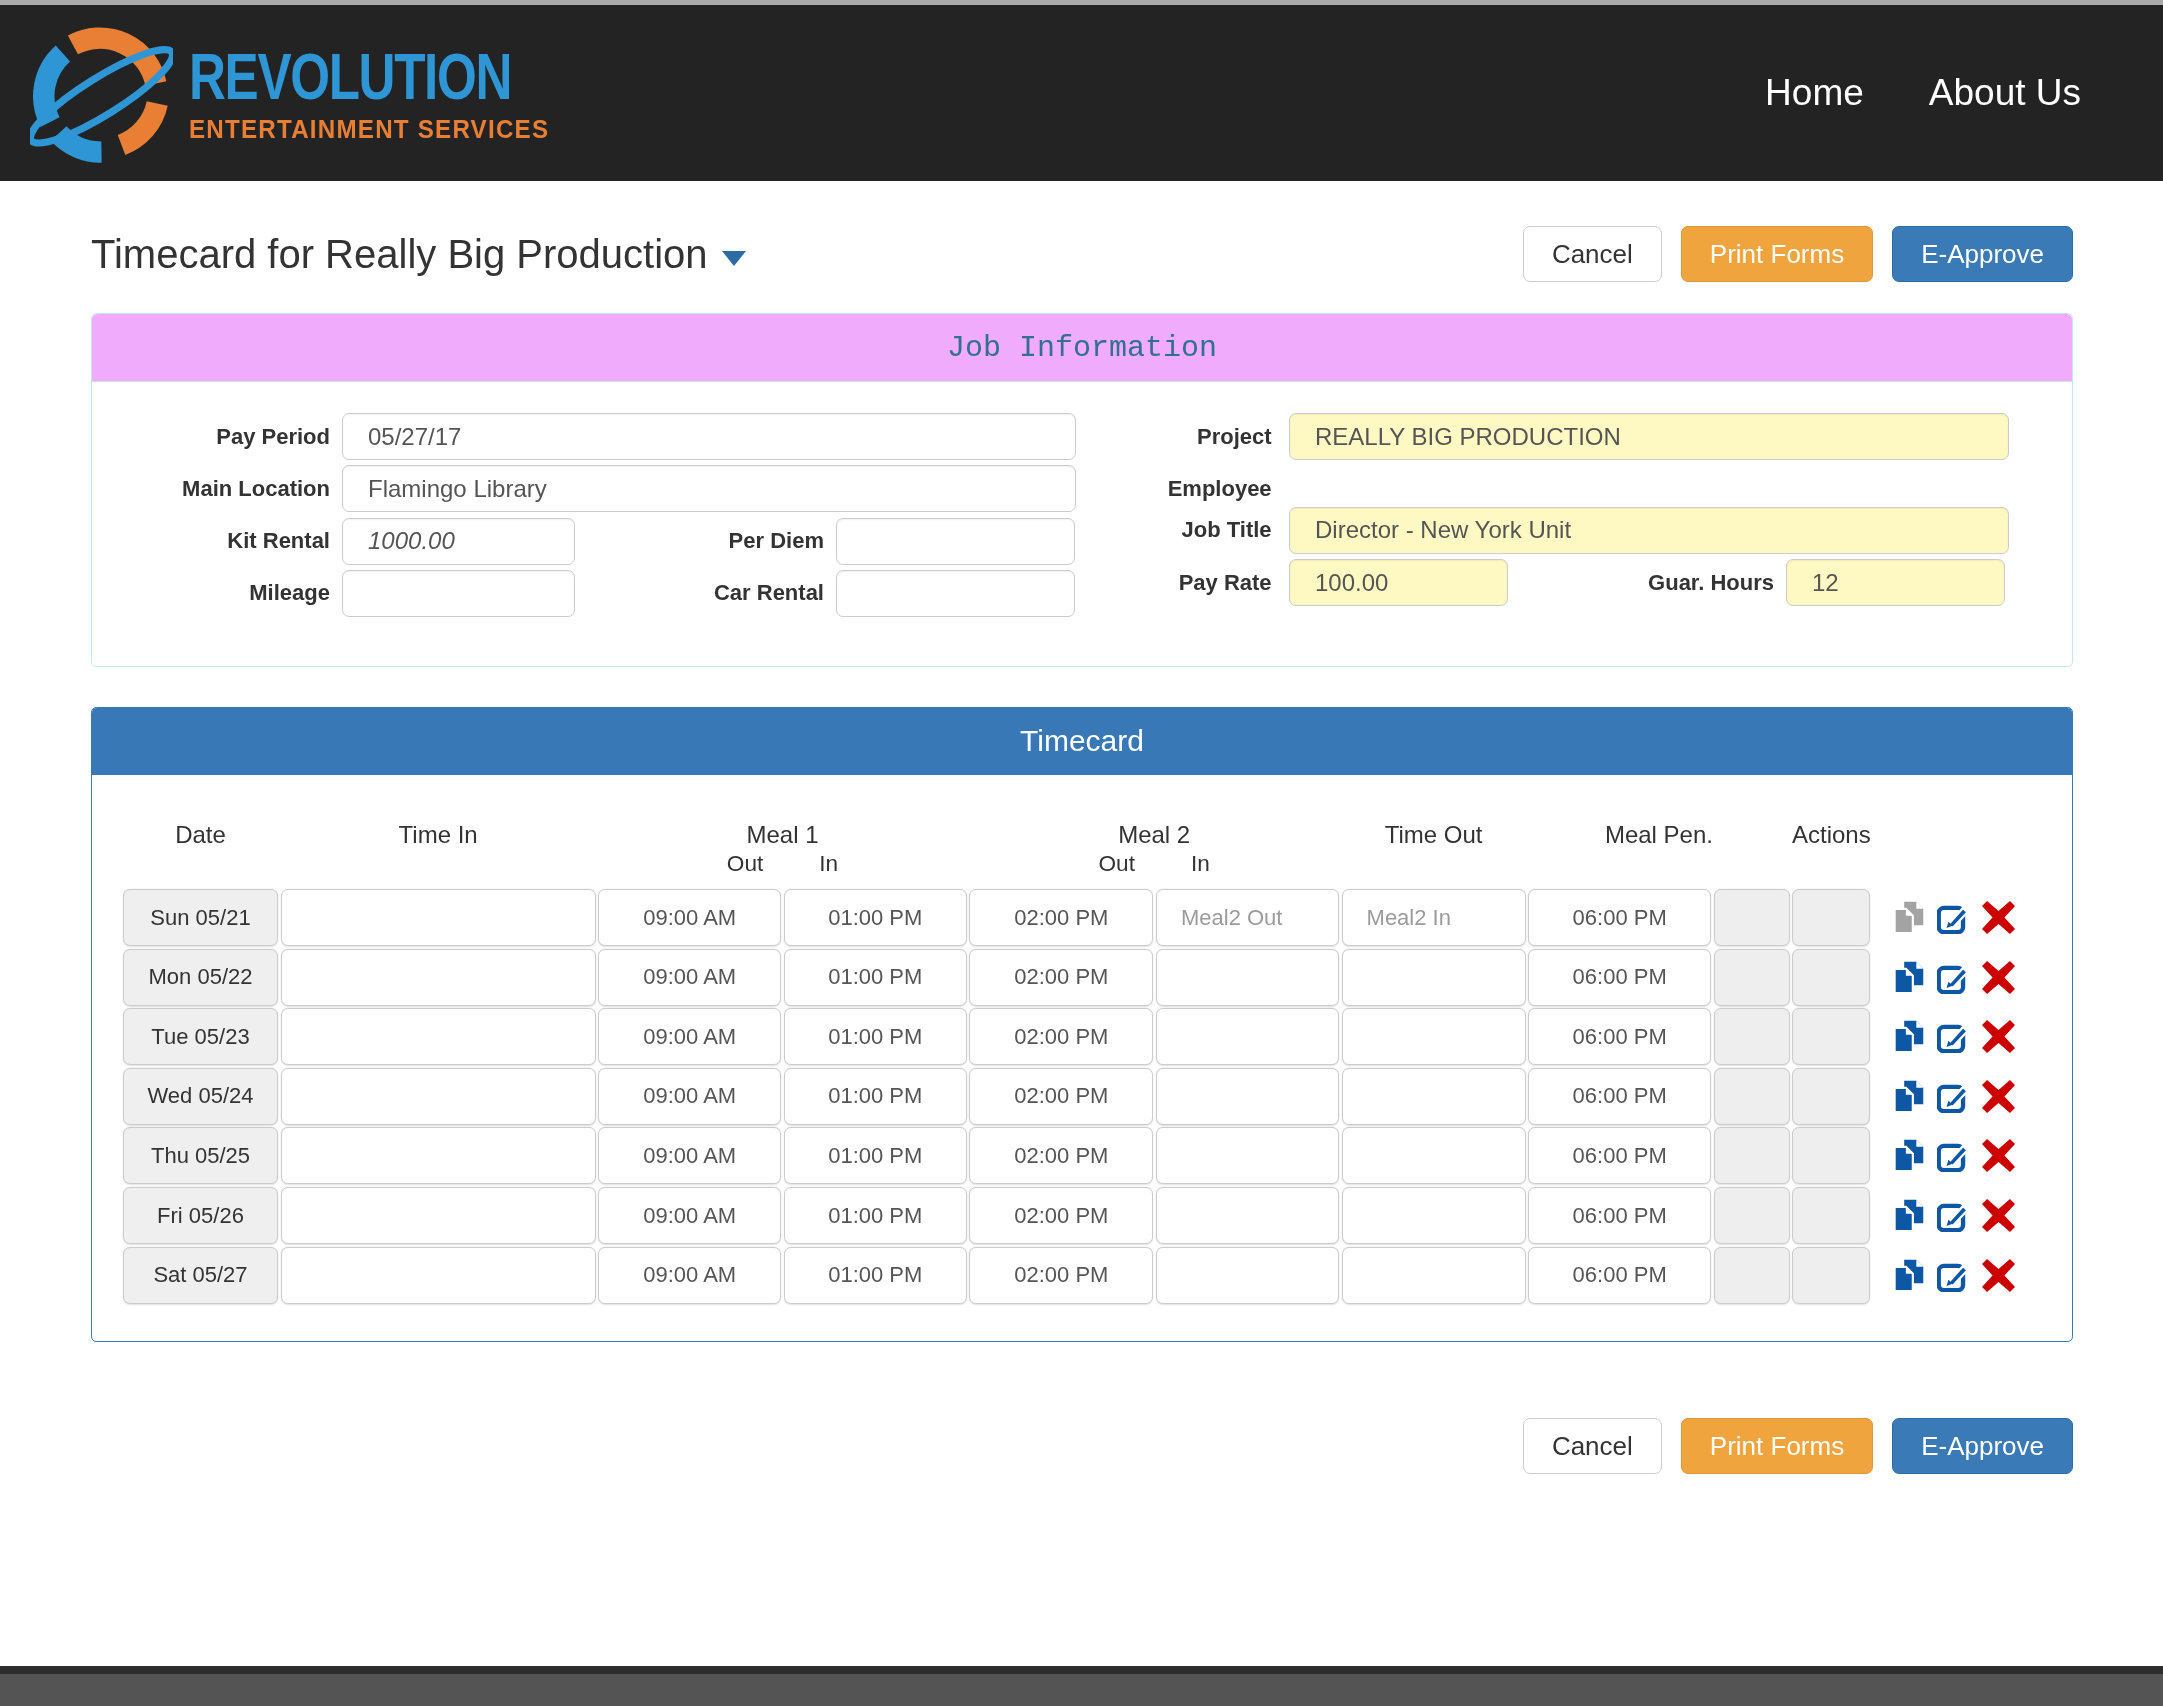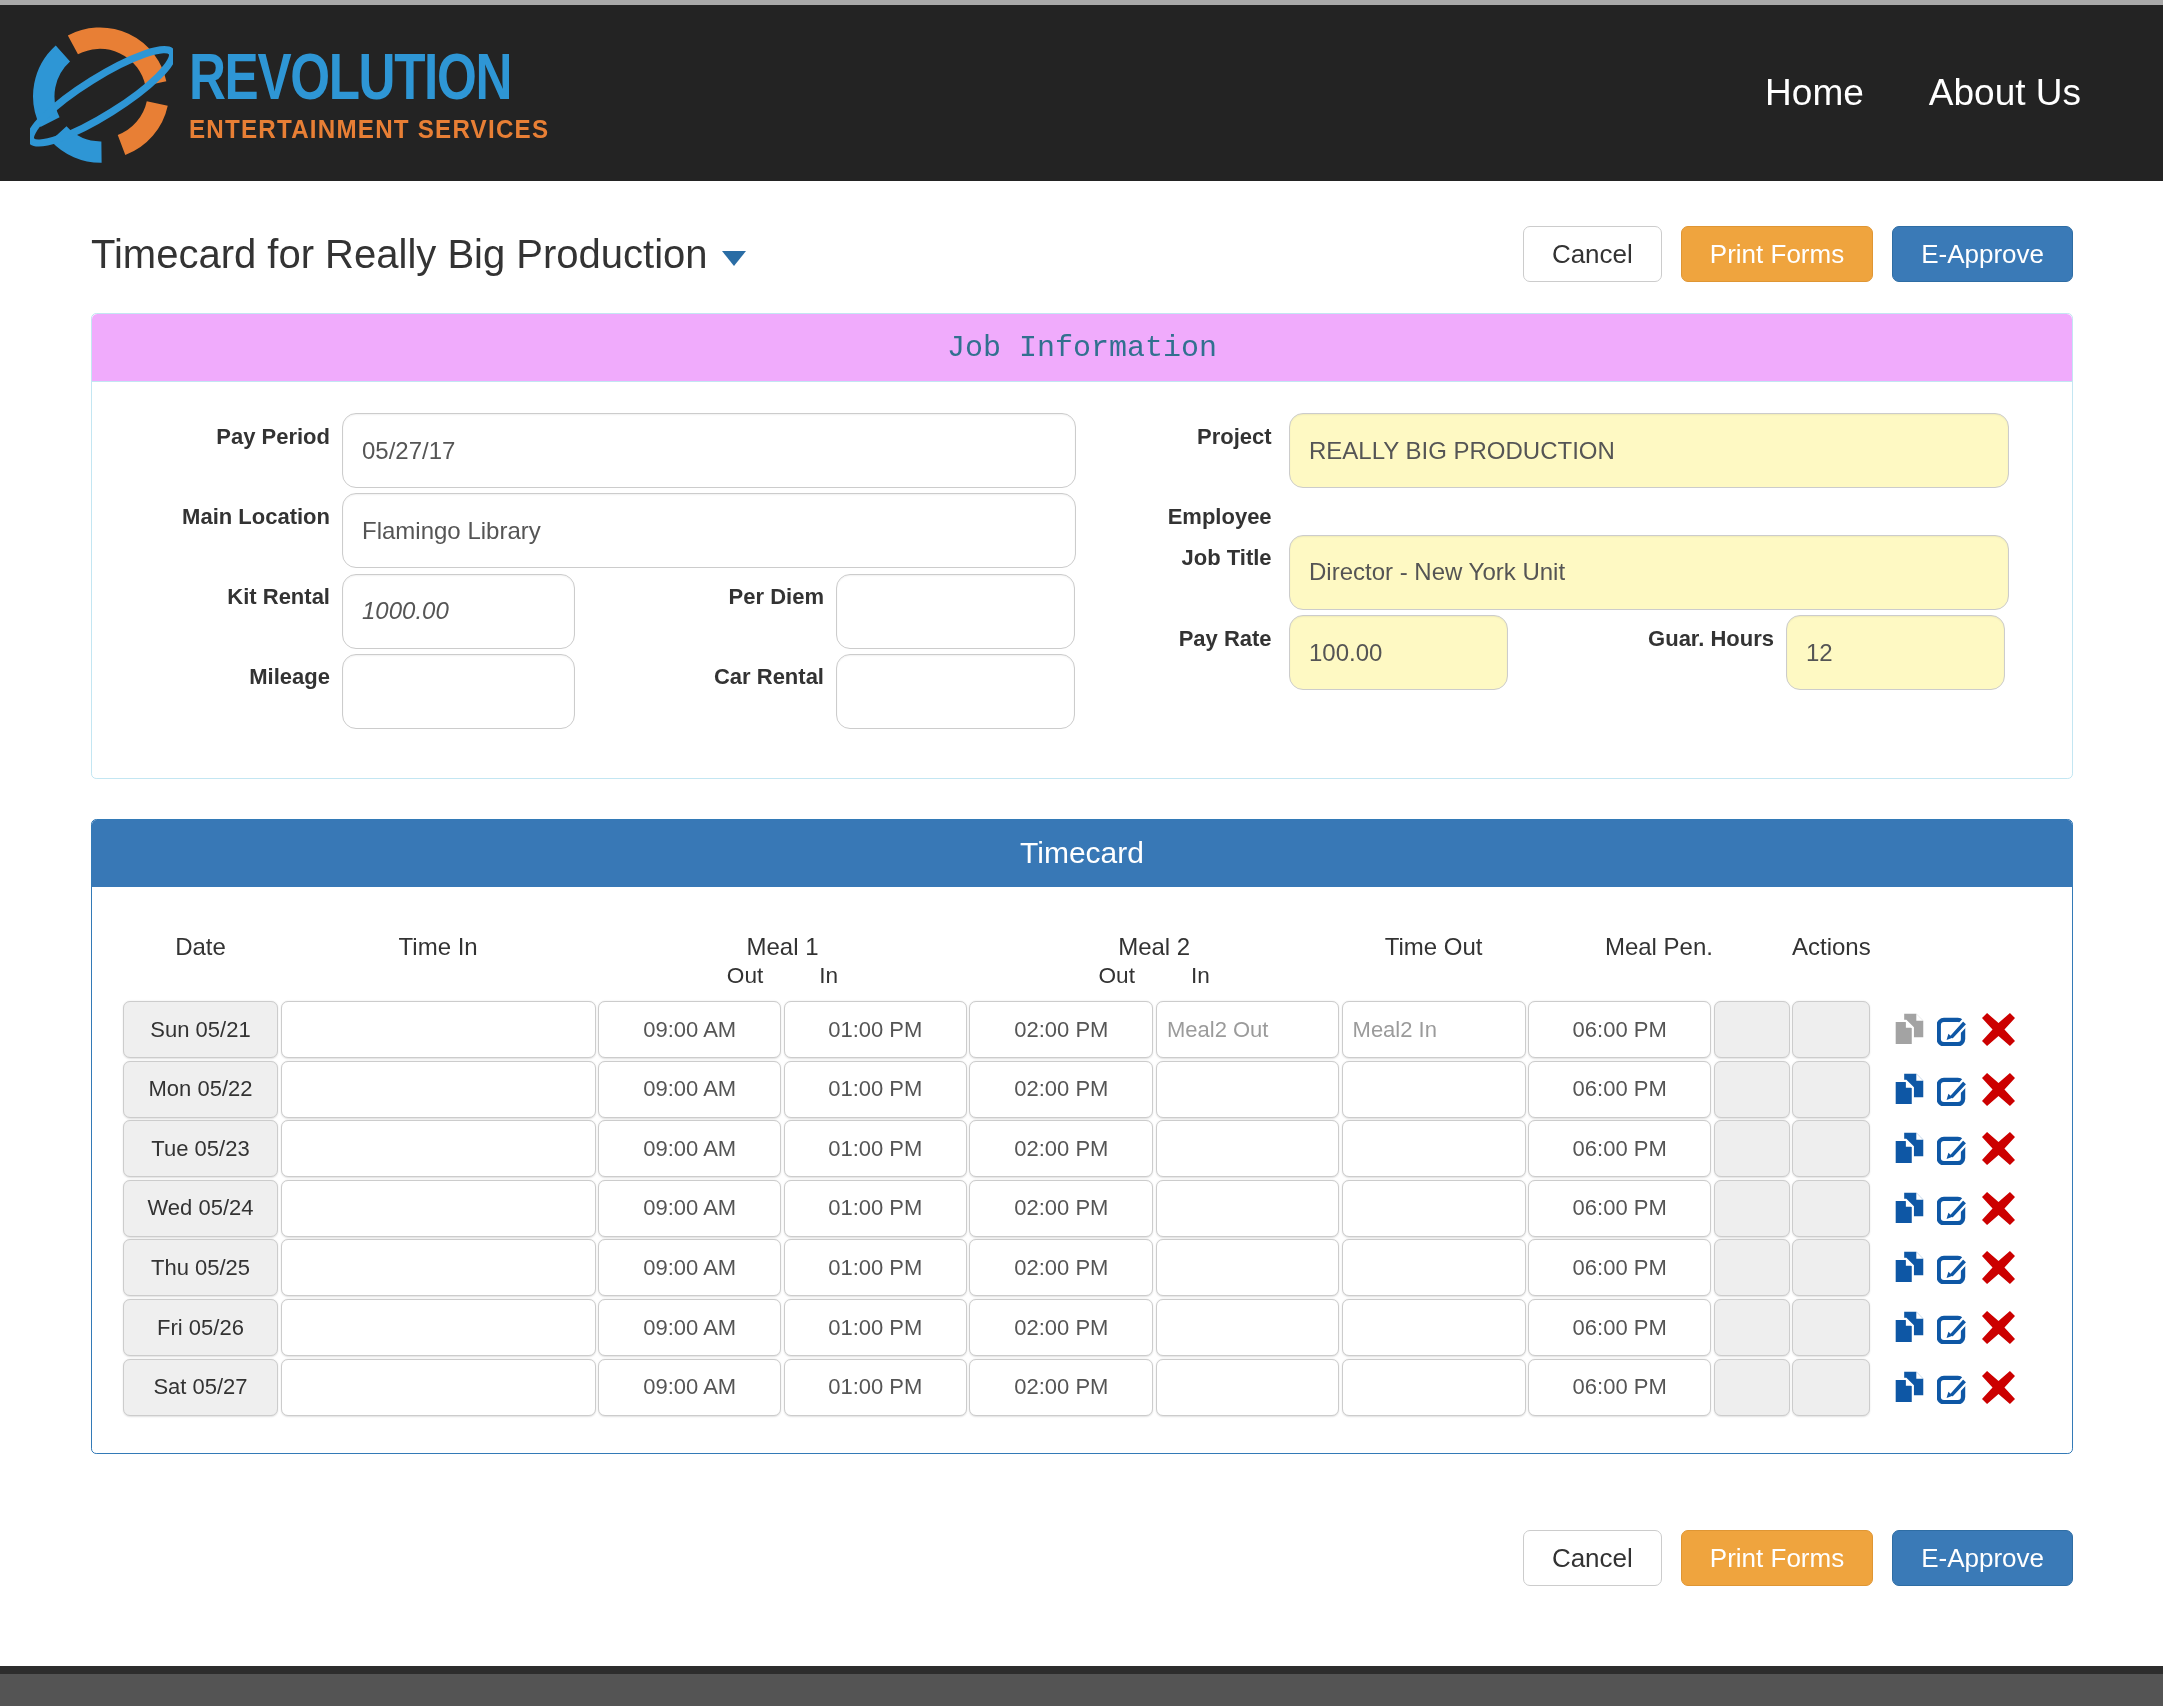--- a/index.html
+++ b/index.html
@@ -40,41 +40,41 @@
   .jobinfo-body { display: flex; padding: 31px 33px 49px 33px; }
   .form-col { display: flex; flex-direction: column; gap: 5.2px; }
   .form-col.left  { width: 960px; }
   .form-col.right { width: 956px; margin-left: 26px; }
   .form-row { display: flex; align-items: flex-start; }
   .lbl { font-size: 22px; font-weight: 700; color: #333; text-align: right; padding-top: 10.4px; }
   .lbl.l-main { width: 217px; padding-right: 12px; flex: 0 0 auto; }
   .lbl.l-mid  { width: 261px; padding-right: 12px; flex: 0 0 auto; }
   .lbl.r-main { width: 187px; padding-right: 17.4px; flex: 0 0 auto; }
   .lbl.r-mid  { width: 278px; padding-right: 12px; flex: 0 0 auto; }
-  .fld { height: 75px; border: 0.9px solid #ccc; border-radius: 14px; font-size: 24px; color: #555; padding: 0 19px; font-family: inherit; background: #fff; box-shadow: inset 0 0.9px 1.7px rgba(0,0,0,.06); outline: none; }
+  .fld { height: 47px; border: 0.9px solid #ccc; border-radius: 7px; font-size: 24px; color: #555; padding: 0 25px; font-family: inherit; background: #fff; box-shadow: inset 0 0.9px 1.7px rgba(0,0,0,.06); outline: none; }
   .fld.wide-l { width: 734px; }
   .fld.small-l { width: 233px; font-style: italic; }
   .fld.small-l2 { width: 239px; }
   .fld.wide-r { width: 720px; }
   .fld.small-r { width: 219px; }
   .fld.ro { background: #fef9c3; color: #555; }
 
   
   .tc-body { padding: 24px 31px 35px 31px; }
   .t-grid-cols { display: grid; grid-template-columns: 155px 315px 183px 183px 184px 183px 184px 183px 76px 78px 156px; column-gap: 2.6px; }
   .t-header { margin-bottom: 12px; }
   .th { font-size: 24px; color: #333; display: flex; flex-direction: column; align-items: center; justify-content: flex-start; padding-top: 22.6px; }
   .th .sub { display: flex; gap: 56px; font-size: 22.6px; margin-top: 1.7px; }
   .span2 { grid-column: span 2; }
   .t-row { margin-bottom: 2.6px; align-items: stretch; }
   .cell { height: 57px; border: 0.9px solid #ccc; border-radius: 7px; font-size: 22px; }
   .date-cell { background: #efefef; color: #333; display: flex; align-items: center; justify-content: center; box-shadow: 0 0.9px 1.7px rgba(0,0,0,.12); }
   .inp { background: #fff; color: #555; text-align: center; font-family: inherit; padding: 0 8.7px; outline: none; box-shadow: 0 0.9px 1.7px rgba(0,0,0,.12); width: 100%; }
   .inp::placeholder { color: #9b9b9b; text-align: left; }
-  .inp.ph-left { text-align: left; padding-left: 10px; }
+  .inp.ph-left { text-align: left; padding-left: 24px; }
   .inp.pen { background: #eee; }
   .actions-cell { display: flex; align-items: center; justify-content: flex-start; gap: 12px; padding-left: 19px; }
   .icon-btn { width: 33px; height: 33px; display: inline-flex; cursor: pointer; }
   .icon-btn svg { width: 100%; height: 100%; }
   .ic-blue { color: #0e57a5; }
   .ic-gray { color: #a3a3a3; }
 
   
   .bottom-buttons { display: flex; justify-content: flex-end; gap: 19px; margin-top: 76px; }
   .footer { margin-top: auto; }

